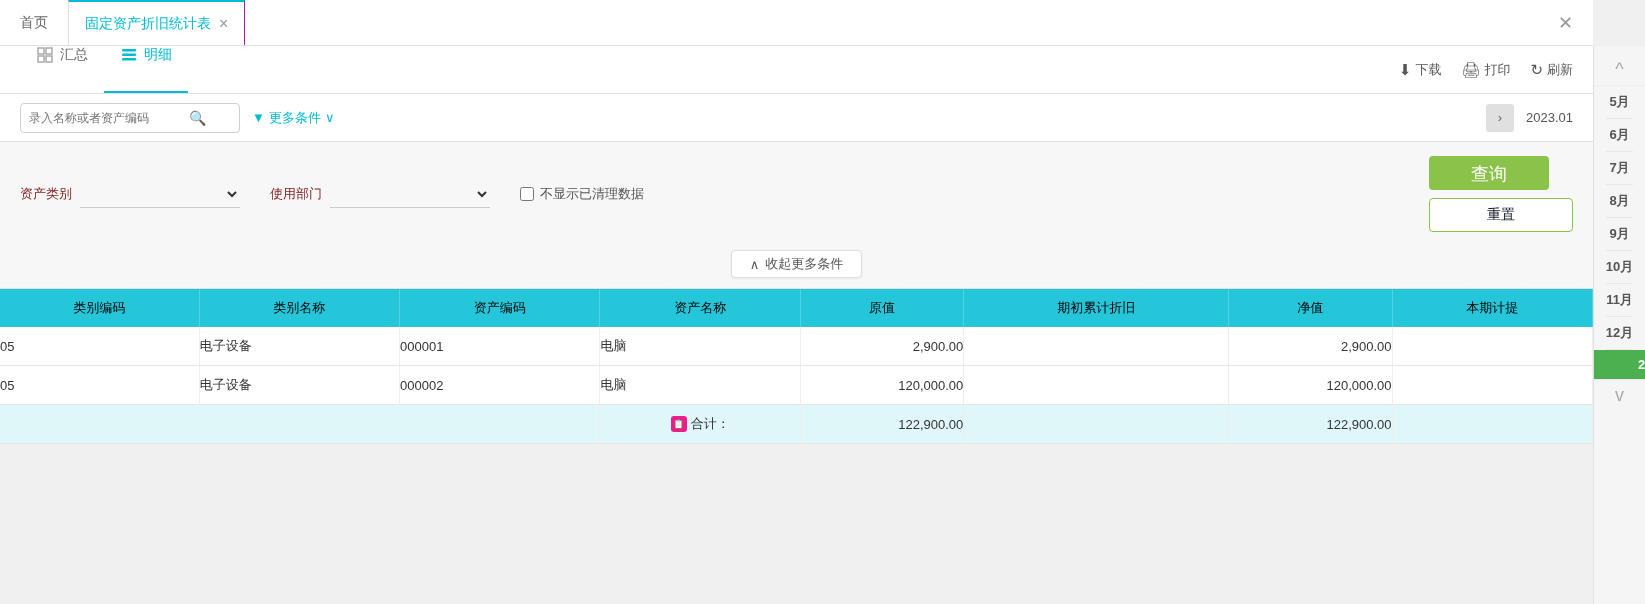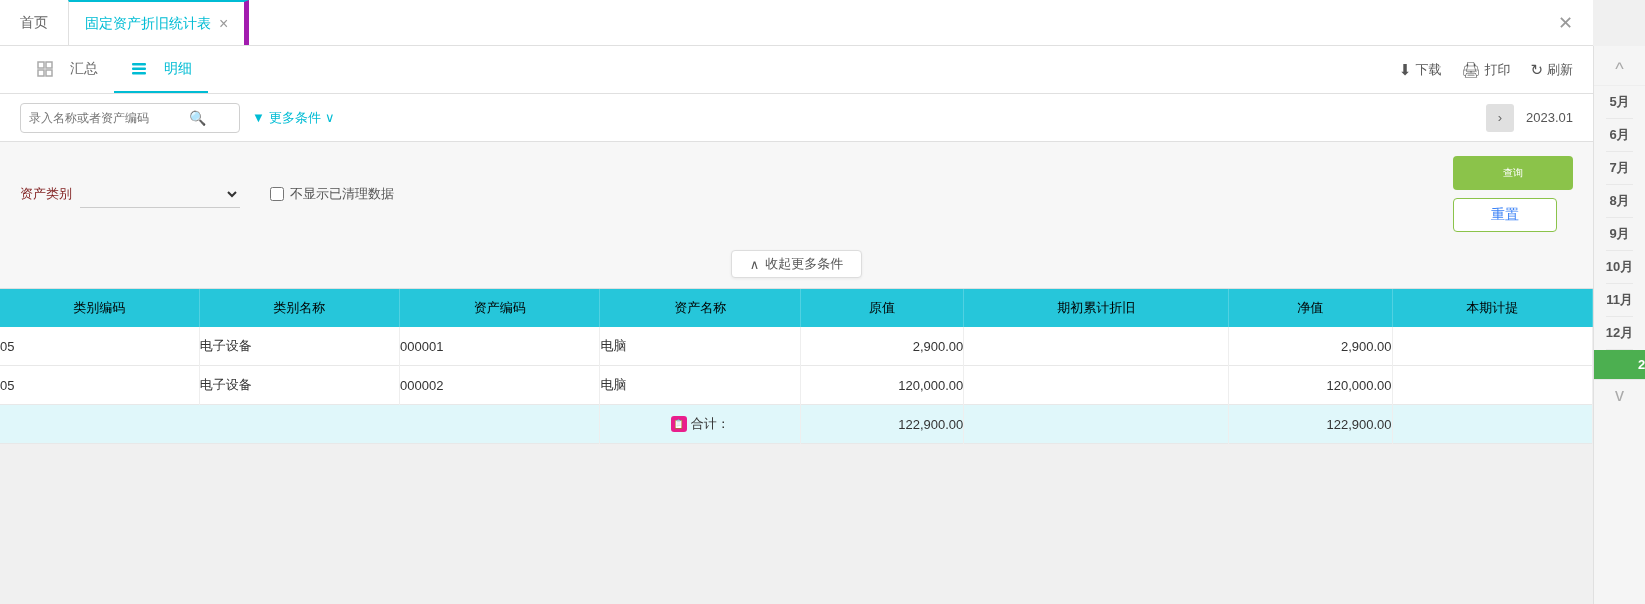--- a/index.html
+++ b/index.html
@@ -29,21 +29,21 @@
       font-size: 14px;
       cursor: pointer;
       height: 100%;
       display: flex;
       align-items: center;
     }
     .nav-tab-active {
       background: #fff;
       border-top: 2px solid #00bcd4;
       border-left: 1px solid #e0e0e0;
-      border-right: 5px solid #a21caf;
+      border-right: 1px solid #a21caf;
       padding: 0 16px;
       height: 100%;
       display: flex;
       align-items: center;
       color: #00bcd4;
       font-size: 14px;
       gap: 8px;
       cursor: pointer;
     }
     .nav-tab-active .close-icon {
@@ -67,22 +67,21 @@
       align-items: center;
       background: #fff;
       border-bottom: 1px solid #e0e0e0;
       height: 48px;
       padding: 0 20px;
       gap: 0;
       position: relative;
     }
     .toolbar-tab {
       display: flex;
-      align-items: center;
-      gap: 16px;
+      gap: 6px;
       padding: 0 16px;
       height: 100%;
       color: #666;
       font-size: 14px;
       cursor: pointer;
       border-bottom: 2px solid transparent;
     }
     .toolbar-tab.active {
       color: #00bcd4;
       border-bottom: 2px solid #00bcd4;
@@ -224,34 +223,34 @@
       flex-direction: column;
       gap: 8px;
       margin-left: auto;
     }
     .btn-query {
       background: #8bc34a;
       color: #fff;
       border: none;
       border-radius: 4px;
       padding: 6px 28px;
-      font-size: 10px;
+      font-size: 18px;
       cursor: pointer;
       width: 120px;
       height: 34px;
     }
     .btn-reset {
       background: #fff;
-      color: #3b82f6;
+      color: #0f172a;
       border: 1px solid #8bc34a;
       border-radius: 4px;
       padding: 6px 28px;
       font-size: 14px;
       cursor: pointer;
-      width: 104px;
+      width: 144px;
       height: 34px;
     }
 
     
     .collapse-row {
       display: flex;
       justify-content: center;
       padding: 8px 0 2px;
       background: #f7f7f7;
     }
@@ -446,20 +445,26 @@
     <div class="search-right-arrow">
       <span>›</span>
     </div>
     <span class="date-label">2023.01</span>
   </div>
 
   <div class="filter-section">
     <div class="filter-row">
       <div class="filter-item">
         <span class="filter-label">资产类别</span>
+        <select class="filter-select">
+          <option value=""></option>
+        </select>
+      </div>
+      <div class="filter-item">
+        <span class="filter-label">使用部门</span>
         <select class="filter-select">
           <option value=""></option>
         </select>
       </div>
       <div class="checkbox-item">
         <input type="checkbox" style="">
         <span>不显示已清理数据</span>
       </div>
       <div class="filter-actions">
         <button class="btn-query">查询</button>

